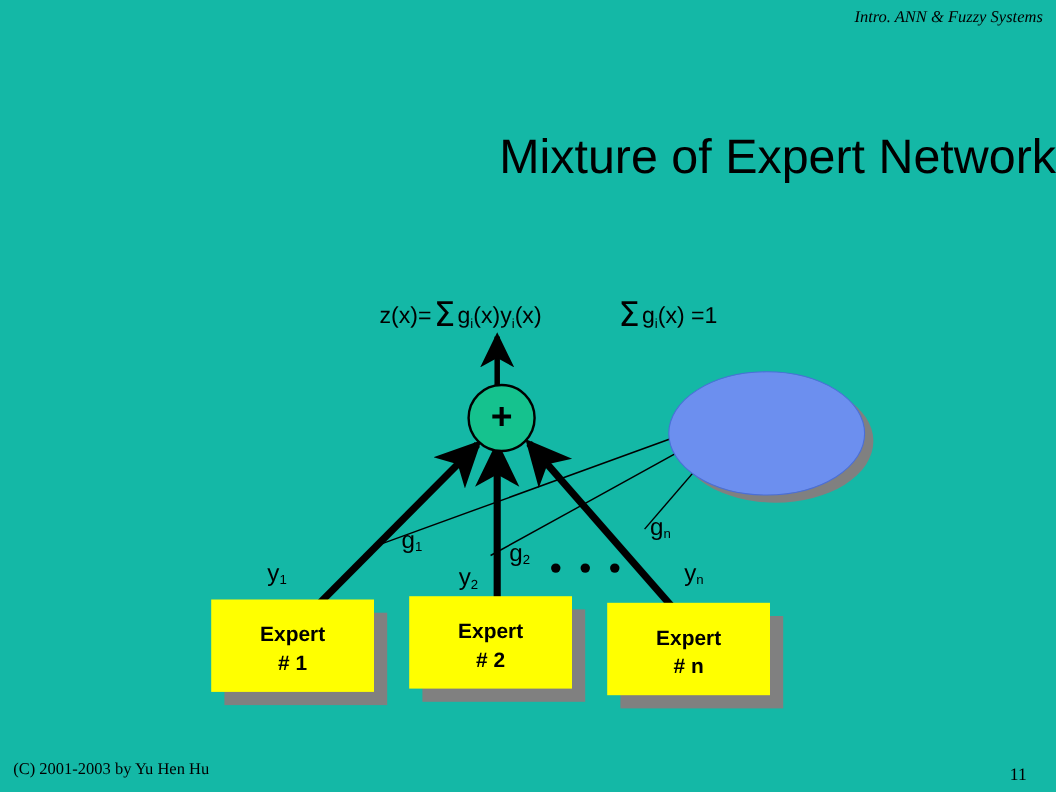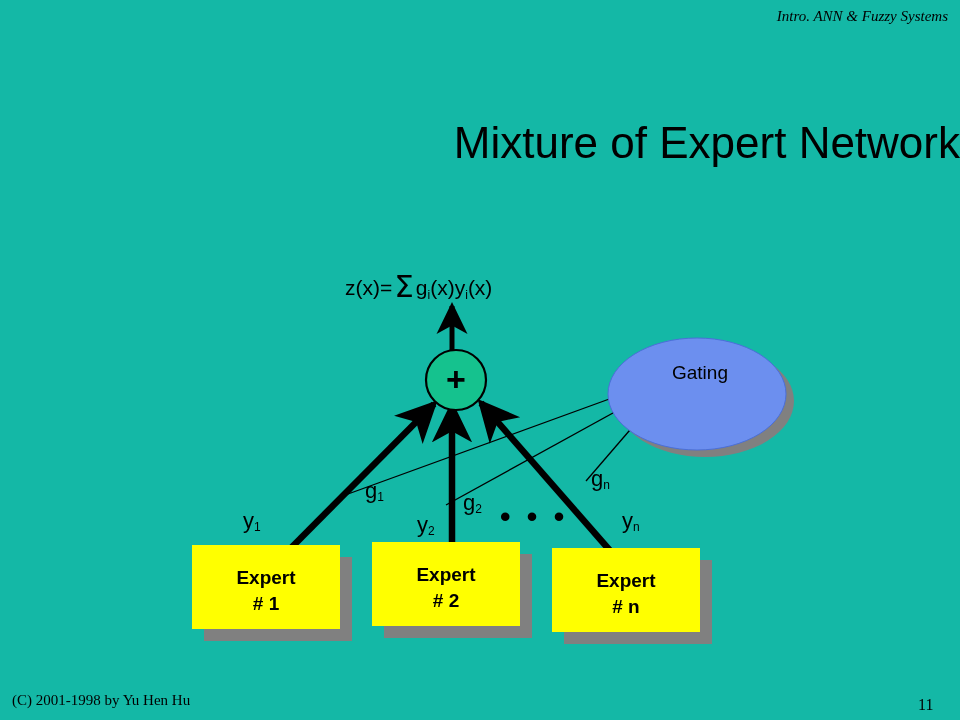--- a/index.html
+++ b/index.html
@@ -163,20 +163,23 @@
 <div id="slide">
 
   <div class="hdr">Intro. ANN &amp; Fuzzy Systems</div>
 
   <div class="title">Mixture of Expert Network</div>
 
   <div class="eq eq-left">
     <span>z(x)=</span><span class="sig">Σ</span><span>g</span><span class="sub">i</span><span>(x)y</span><span class="sub">i</span><span>(x)</span>
   </div>
 
+  <div class="eq eq-right">
+    <span class="sig">Σ</span><span>g</span><span class="sub">i</span><span>(x) =1</span>
+  </div>
 
   <svg id="wires" viewBox="0 0 960 720">
     <defs>
       <marker id="fatarrow" markerWidth="7" markerHeight="7" refX="5.6" refY="3.5" orient="auto" markerUnits="strokeWidth">
         <path d="M0,0.4 L6.4,3.5 L0,6.6 L1.7,3.5 Z" fill="#000000"></path>
       </marker>
     </defs>
 
     <ellipse cx="705" cy="401" rx="89" ry="56" fill="#808080"></ellipse>
 
@@ -199,21 +202,20 @@
     <rect x="192" y="545" width="148" height="84" fill="#ffff00"></rect>
     <rect x="372" y="542" width="148" height="84" fill="#ffff00"></rect>
     <rect x="552" y="548" width="148" height="84" fill="#ffff00"></rect>
 
     <circle cx="456" cy="380" r="30" fill="#15c28e" stroke="#000000" stroke-width="2.2"></circle>
   </svg>
 
   <div class="sumtext">+</div>
 
   <div class="gate-label">
-    <div>Gating</div>
   </div>
 
   <div class="expert-label e1">
     <div>Expert</div>
     <div># 1</div>
   </div>
   <div class="expert-label e2">
     <div>Expert</div>
     <div># 2</div>
   </div>
@@ -229,16 +231,16 @@
   <div class="wlabel lbl-yn"><span>y</span><span class="s">n</span></div>
 
   <div class="wlabel lbl-g1"><span>g</span><span class="s">1</span></div>
 
   <div class="wlabel lbl-g2"><span>g</span><span class="s">2</span></div>
 
   <div class="wlabel lbl-gn"><span>g</span><span class="s">n</span></div>
 
   <div class="dots">• • •</div>
 
-  <div class="ftr-copy">(C) 2001-1998  by Yu Hen Hu</div>
+  <div class="ftr-copy">(C) 2001-2003  by Yu Hen Hu</div>
   <div class="ftr-page">11</div>
 
 </div>
 
 </body></html>

